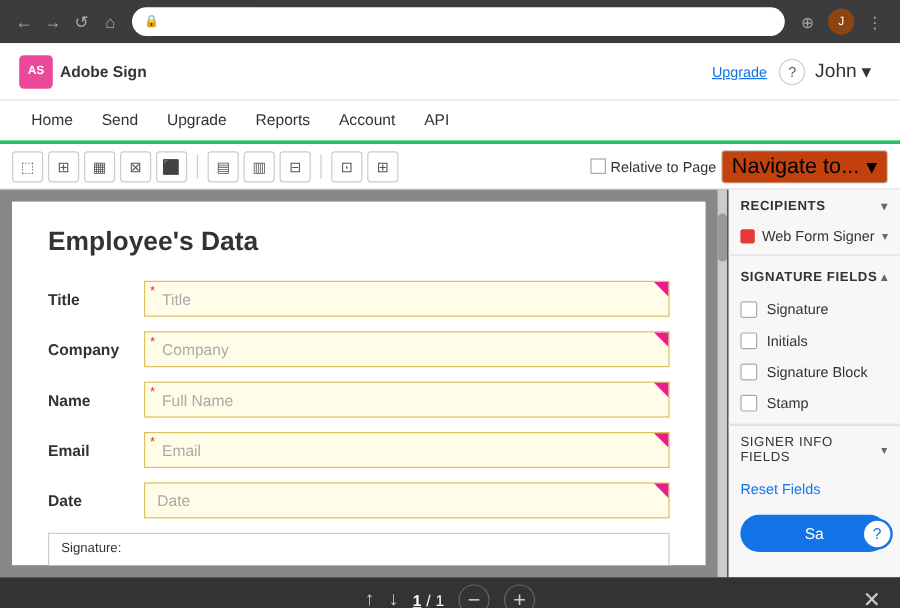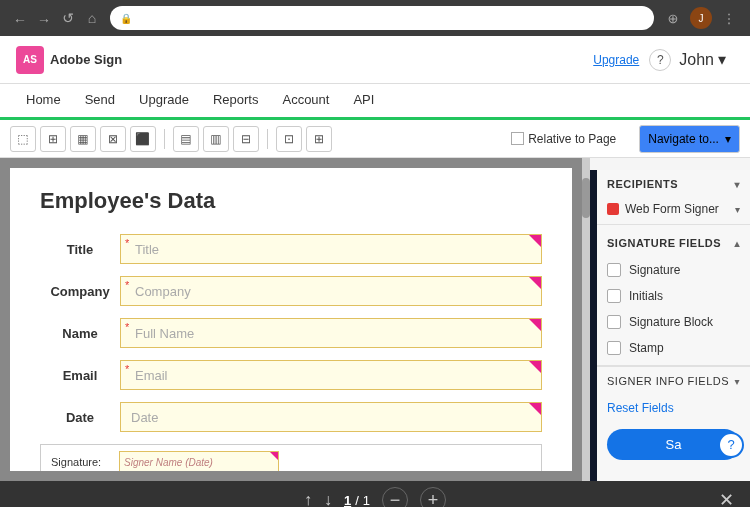--- a/index.html
+++ b/index.html
@@ -150,26 +150,26 @@
       color: #333;
       cursor: pointer;
     }
     .rtp-checkbox {
       width: 13px; height: 13px;
       border: 1px solid #aaa;
       background: #fff;
       cursor: pointer;
     }
     .navigate-dropdown {
-      margin-left: 19px;
+      margin-left: 0;
       padding: 4px 8px;
       border: 1px solid #ccc;
       border-radius: 3px;
-      font-size: 12px;
-      background: #3b82f6;
+      font-size: 18px;
+      background: #c2410c;
       cursor: pointer;
       display: flex; align-items: center; gap: 6px;
       height: 28px;
     }
 
     
     .main-layout {
       display: flex;
       height: calc(507px - 36px - 48px - 36px - 38px - 26px);
       
@@ -215,21 +215,20 @@
       font-weight: bold;
       color: #333;
       margin-bottom: 20px;
     }
 
     
     .form-row {
       display: flex;
       align-items: center;
       margin-bottom: 12px;
-      text-align: center;
     }
     .form-label {
       width: 80px;
       font-size: 13px;
       font-weight: bold;
       color: #333;
     }
     .form-field {
       flex: 1;
       height: 30px;
@@ -303,27 +302,26 @@
       top: 0;
       width: 0;
       height: 0;
       border-style: solid;
       border-width: 0 8px 8px 0;
       border-color: transparent #e91e8c transparent transparent;
     }
 
     
     .right-panel {
-      width: 160px;
+      width: 144px;
       background: #f7f7f7;
-      border-left: 7px solid #0f172a;
+      border-left: 1px solid #0f172a;
       overflow: hidden;
       display: flex;
       flex-direction: column;
-      margin-top: 12px;
     }
     .panel-section {
       border-bottom: 1px solid #e0e0e0;
     }
     .panel-section-header {
       display: flex;
       align-items: center;
       justify-content: space-between;
       padding: 8px 10px;
       font-size: 11px;
@@ -603,24 +601,20 @@
         <span class="form-label">Date</span>
         <div class="form-field">
           <span class="field-placeholder" style="margin-left:4px;">Date</span>
           <div class="corner-marker"></div>
         </div>
       </div>
 
       <div class="sig-block-area">
         <div class="sig-block-row">
           <span class="sig-block-label">Signature:</span>
-          <div class="sig-field">
-            <span>Signer Name (Date)</span>
-            <div class="sig-corner"></div>
-          </div>
         </div>
 
       </div>
     </div>
     <div class="scroll-track">
       <div class="scroll-thumb"></div>
     </div>
   </div>
 
   <div class="right-panel">

